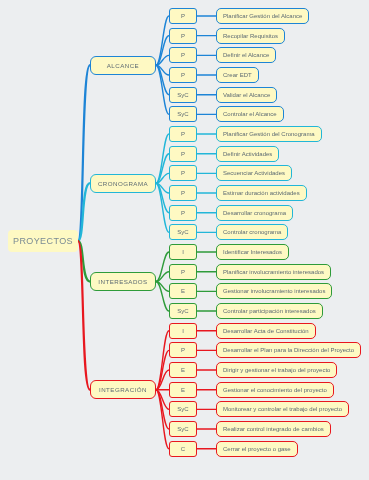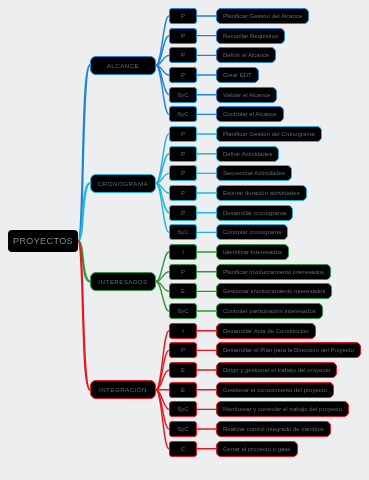--- a/index.html
+++ b/index.html
@@ -22,21 +22,21 @@
     position: absolute;
     left: 0;
     top: 0;
     width: 369px;
     height: 480px;
     pointer-events: none;
   }
   .node {
     position: absolute;
     box-sizing: border-box;
-    background: #000000;
+    background: #fef9c3;
     border-radius: 5px;
     display: flex;
     align-items: center;
     white-space: nowrap;
     text-align: center;
   }
   
   .root {
     left: 8px;
     top: 230px;

